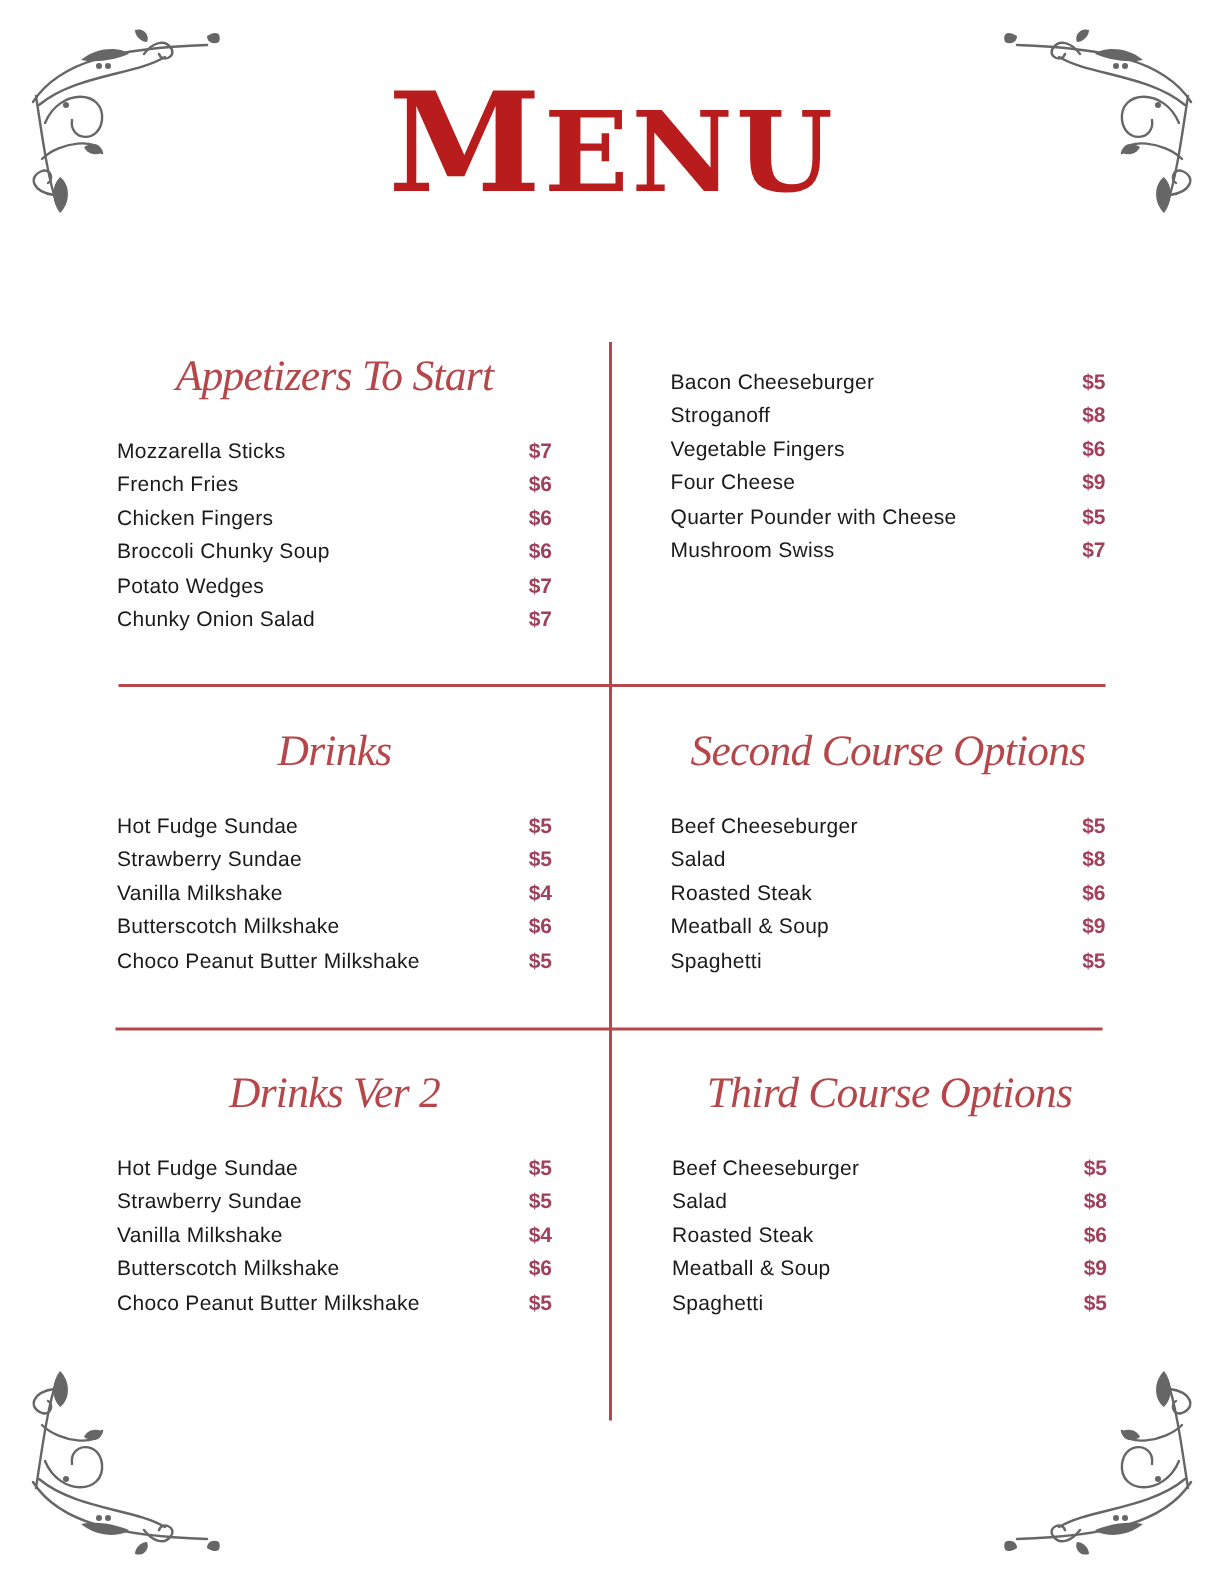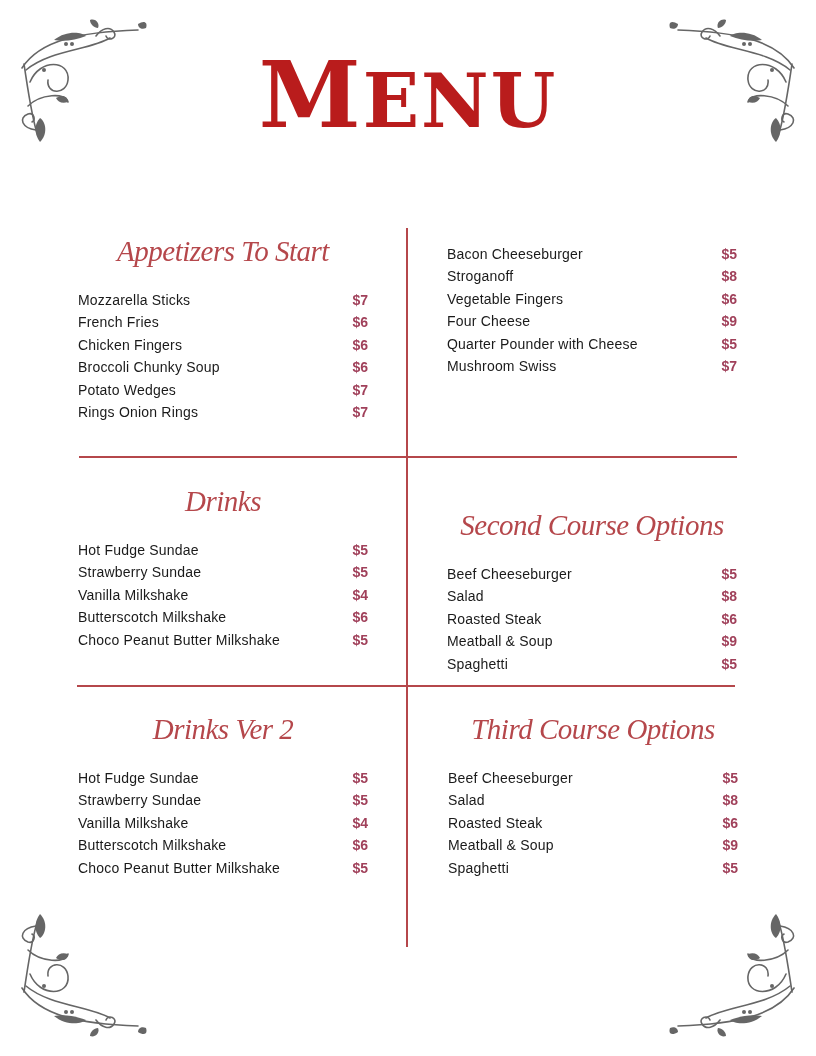--- a/index.html
+++ b/index.html
@@ -37,21 +37,21 @@
     .items { list-style: none; margin: 0; padding: 0; }
     .item { display: flex; justify-content: space-between; align-items: baseline;
             height: 22.4px; line-height: 22.4px; font-size: 14px; color: #1a1a1a; }
     .item .name { white-space: nowrap; letter-spacing: 0.2px; }
     .item .price { font-weight: bold; color: #a0405a; font-size: 14px; }
 
     
     .s-appetizers { left: 78px;  top: 228px; }
     .s-first      { left: 447px; top: 228px; }
     .s-drinks     { left: 78px;  top: 478px; }
-    .s-second     { left: 447px; top: 502px; }
+    .s-second     { left: 447px; top: 478px; }
     .s-drinks2    { left: 78px;  top: 706px; }
     .s-third      { left: 448px; top: 706px; }
 
     .s-appetizers .items, .s-first .items { margin-top: 15px; }
     .s-drinks .items, .s-second .items { margin-top: 15px; }
     .s-drinks2 .items, .s-third .items { margin-top: 15px; }
   </style>
 </head>
 <body>
 
@@ -125,21 +125,21 @@
         </li>
       <li class="item">
           <span class="name">Broccoli Chunky Soup</span>
           <span class="price">$6</span>
         </li>
       <li class="item">
           <span class="name">Potato Wedges</span>
           <span class="price">$7</span>
         </li>
       <li class="item">
-          <span class="name">Rings Onion Rings</span>
+          <span class="name">Chunky Onion Salad</span>
           <span class="price">$7</span>
         </li>
     </ul>
   </section>
 
   <section class="section s-first">
     <ul class="items">
       <li class="item">
           <span class="name">Bacon Cheeseburger</span>
           <span class="price">$5</span>

